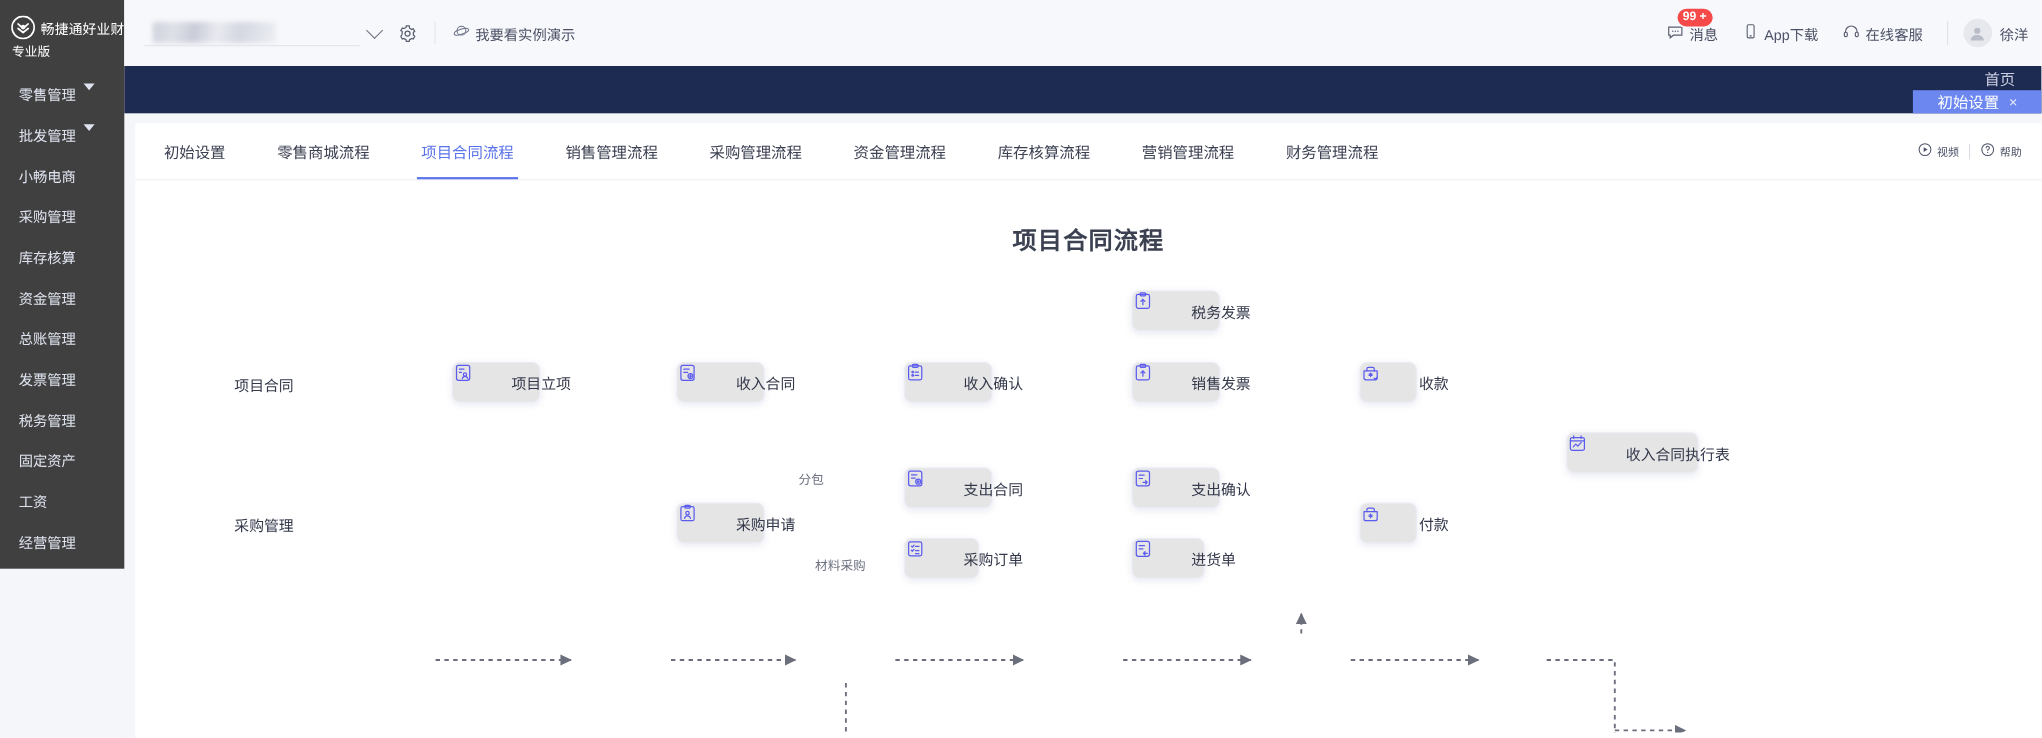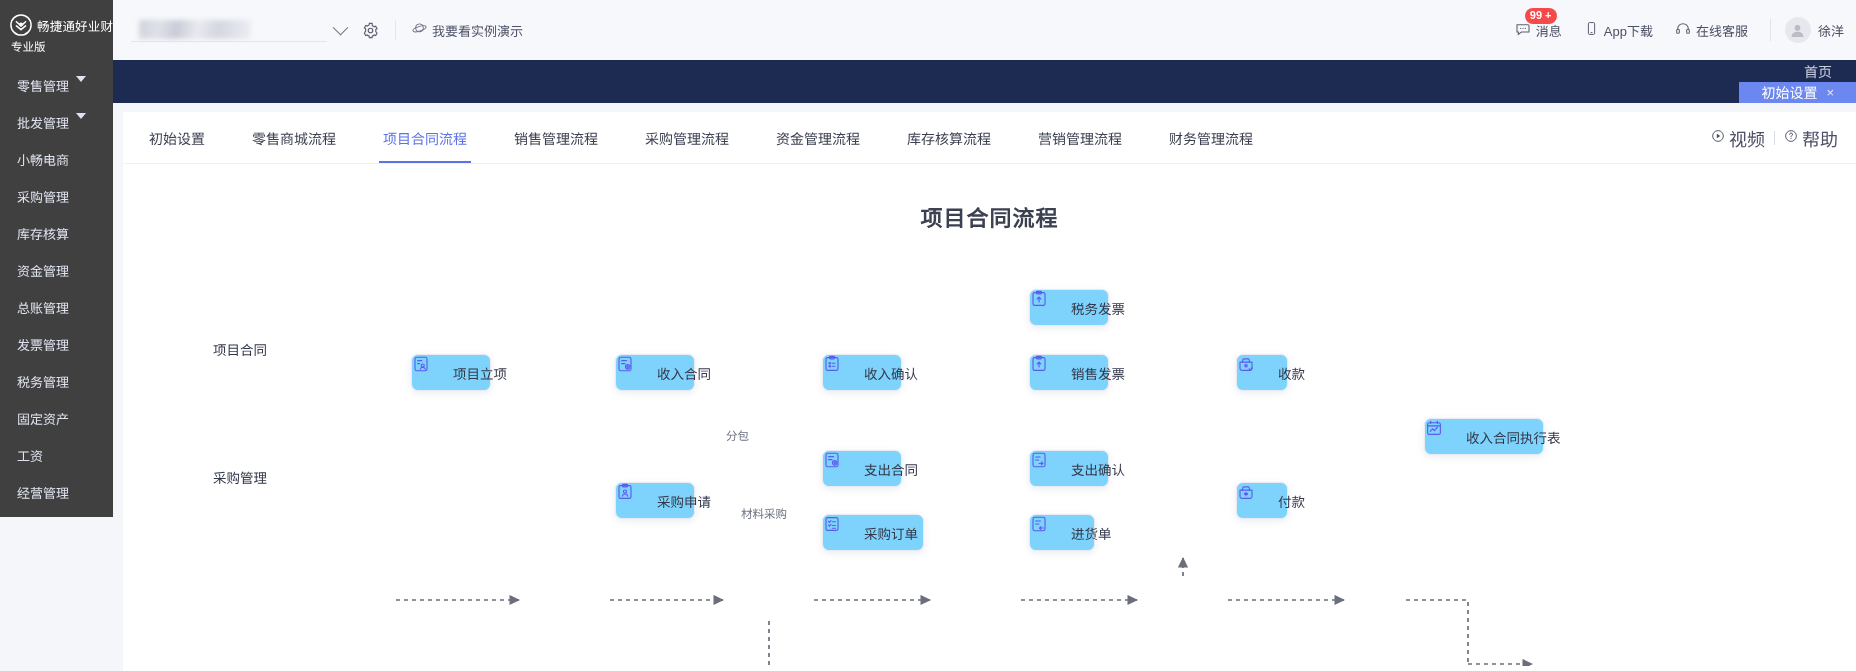--- a/index.html
+++ b/index.html
@@ -123,41 +123,41 @@
     height: 51px; display: flex; align-items: center; cursor: pointer;
     position: relative; white-space: nowrap;
   }
   .subtab.active { color: #5b73e8; }
   .subtab.active::after {
     content: ""; position: absolute; left: 0; right: 0; bottom: 0;
     height: 2px; background: #5b73e8;
   }
   .subnav-right {
     margin-left: auto; display: flex; align-items: center;
-    font-size: 18px; color: #4c5166; gap: 0; white-space: nowrap;
+    font-size: 10px; color: #4c5166; gap: 0; white-space: nowrap;
   }
   .sn-item { display: flex; align-items: center; gap: 4px; cursor: pointer; }
   .sn-sep { width:1px; height:14px; background:#d9dce3; margin: 0 9px; }
 
   
   .flow-title {
     text-align: center; font-size: 22px; color: #3c4152;
     margin-top: 36px; letter-spacing: 1px;
   }
   .canvas {
     position: relative; width: 100%; height: 430px; margin-top: 4px;
   }
   .canvas svg { position: absolute; left: 0; top: 0; }
 
   .node {
     position: absolute; height: 37px;
-    background: #7dd3fc; border: 1px solid #e9ebf3; border-radius: 7px;
+    background: #e5e5e5; border: 1px solid #e9ebf3; border-radius: 7px;
     box-shadow: 0 2px 7px rgba(90,100,160,0.13);
     display: flex; align-items: center; padding: 0 14px 0 11px;
-    gap: 12px; cursor: pointer; white-space: nowrap; margin-top: 25px;
+    gap: 24px; cursor: pointer; white-space: nowrap;
   }
   .node-label { font-size: 13.5px; color: #33384a; }
   .node-icon { width: 18px; height: 18px; flex: 0 0 18px; display:flex; }
 
   .row-label {
     position: absolute; font-size: 13.5px; color: #33384a; white-space: nowrap;
   }
   .edge-label {
     position: absolute; font-size: 11.5px; color: #6d7280; white-space: nowrap;
   }
@@ -486,21 +486,21 @@
                 <svg viewBox="0 0 24 24" width="18" height="18" fill="none" stroke="#5b5bf0" stroke-width="1.5" stroke-linecap="round" stroke-linejoin="round">
                   <rect x="4" y="3" width="16" height="18" rx="2.5"></rect>
                   <line x1="7.5" y1="7.5" x2="14" y2="7.5"></line>
                   <line x1="7.5" y1="11.5" x2="12" y2="11.5"></line>
                   <circle cx="15.6" cy="15.8" r="3"></circle>
                   <circle cx="15.6" cy="15.8" r="1"></circle>
                 </svg>
               </span>
               <span class="node-label">支出合同</span>
             </div>
-            <div class="node" style="left: 699px; top: 253px; width: 102px;">
+            <div class="node" style="left: 699px; top: 253px; width: 68px;">
               <span class="node-icon">
                 <svg viewBox="0 0 24 24" width="18" height="18" fill="none" stroke="#5b5bf0" stroke-width="1.5" stroke-linecap="round" stroke-linejoin="round">
                   <rect x="4" y="3.5" width="16" height="17" rx="2.2"></rect>
                   <path d="M7.4 8.6l1.2 1.2 2-2.2"></path>
                   <line x1="12.4" y1="9" x2="16.6" y2="9"></line>
                   <path d="M7.4 13.6l1.2 1.2 2-2.2"></path>
                   <line x1="12.4" y1="14" x2="16.6" y2="14"></line>
                   <line x1="12.4" y1="17.6" x2="16.6" y2="17.6"></line>
                 </svg>
               </span>

